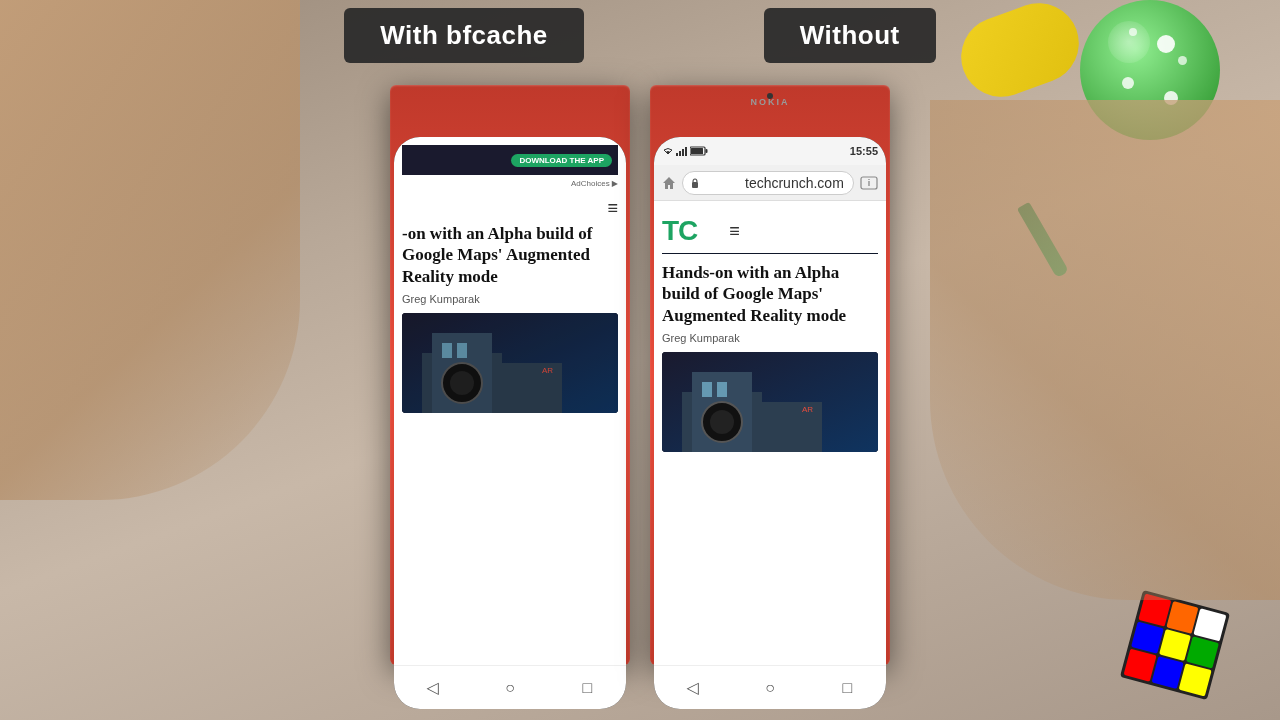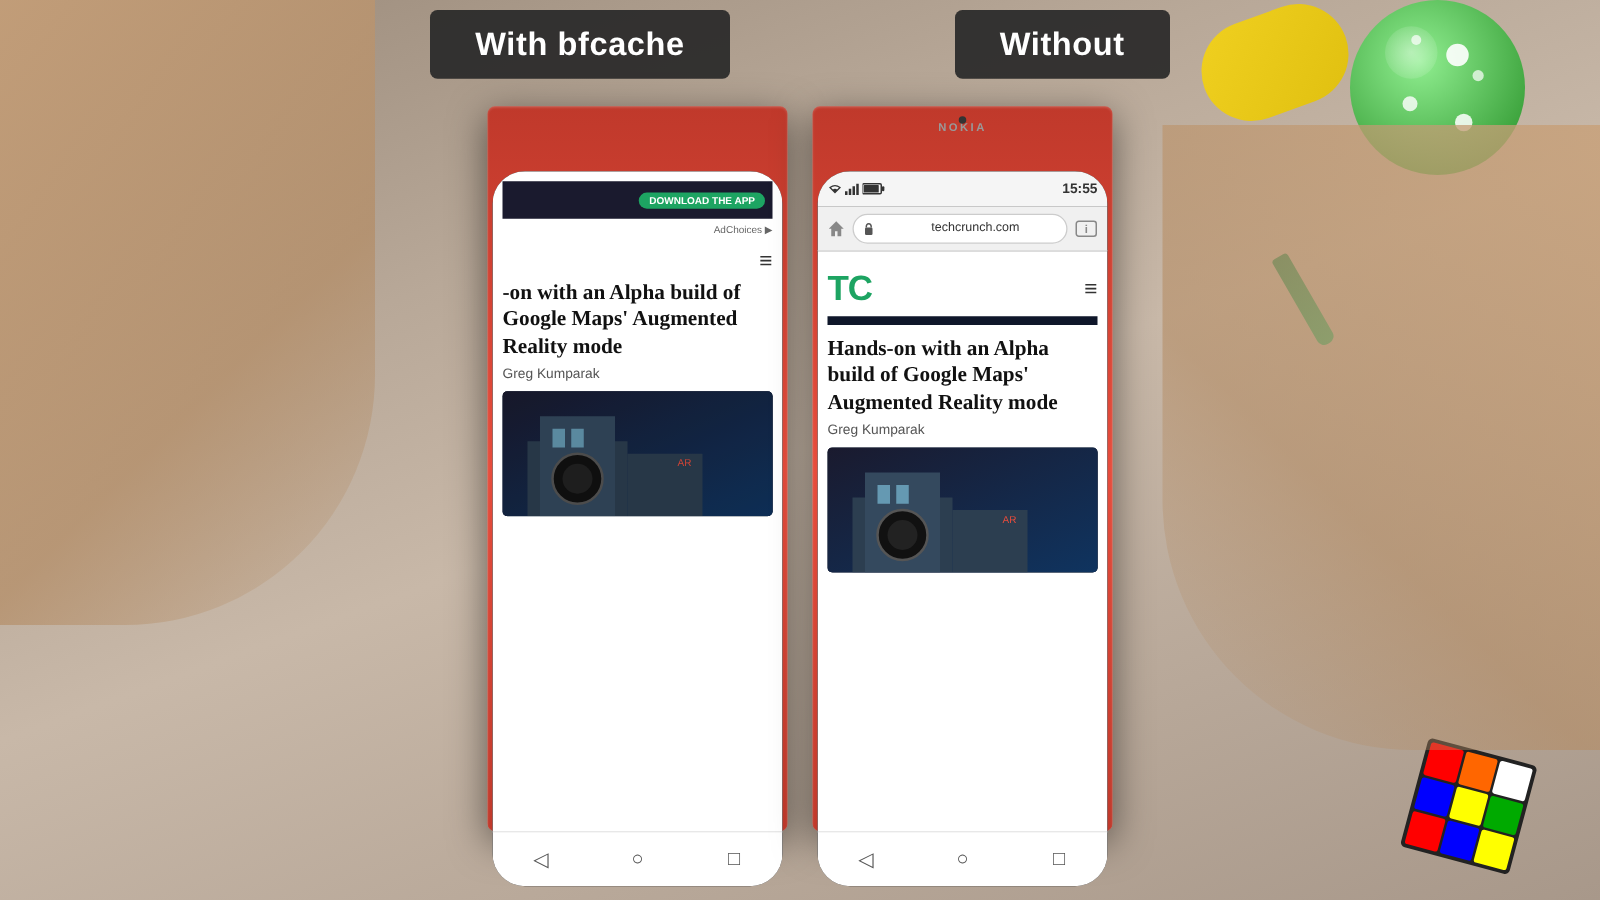--- a/index.html
+++ b/index.html
@@ -204,25 +204,25 @@
       background: white;
       overflow: hidden;
       display: flex;
       flex-direction: column;
       padding: 8px;
     }
 
     
     .tc-header {
       display: flex;
-      justify-content: space-between;
       align-items: center;
       padding: 6px 0;
-      border-bottom: 7px solid #0f172a;
+      border-bottom: 1px solid #0f172a;
       margin-bottom: 8px;
+      gap: 32px;
     }
 
     .tc-logo {
       font-size: 26px;
       font-weight: 900;
       color: #1da462;
       letter-spacing: -1px;
     }
 
     .hamburger-icon {
@@ -495,21 +495,21 @@
 
       <div class="address-bar">
         <svg width="14" height="14" viewBox="0 0 14 14">
           <path d="M7 1 L13 7 L11 7 L11 13 L8 13 L8 9 L6 9 L6 13 L3 13 L3 7 L1 7 Z" fill="#888"></path>
         </svg>
         <div class="address-url">
           <svg width="8" height="10" viewBox="0 0 8 10">
             <rect x="1" y="4" width="6" height="6" rx="1" fill="#555"></rect>
             <path d="M2 4 Q2 1 4 1 Q6 1 6 4" fill="none" stroke="#555" stroke-width="1.2"></path>
           </svg>
-          <span style="font-size:10px;color:#333;padding-left:42px;">techcrunch.com</span>
+          <span style="font-size:14px;color:#333;padding-left:42px;">techcrunch.com</span>
         </div>
         <svg width="18" height="14" viewBox="0 0 18 14">
           <rect x="1" y="1" width="16" height="12" rx="2" fill="none" stroke="#888" stroke-width="1.2"></rect>
           <text x="9" y="10" text-anchor="middle" font-size="9" fill="#888" font-weight="bold">i</text>
         </svg>
       </div>
 
       <div class="browser-content">
 
         <div class="tc-header">

